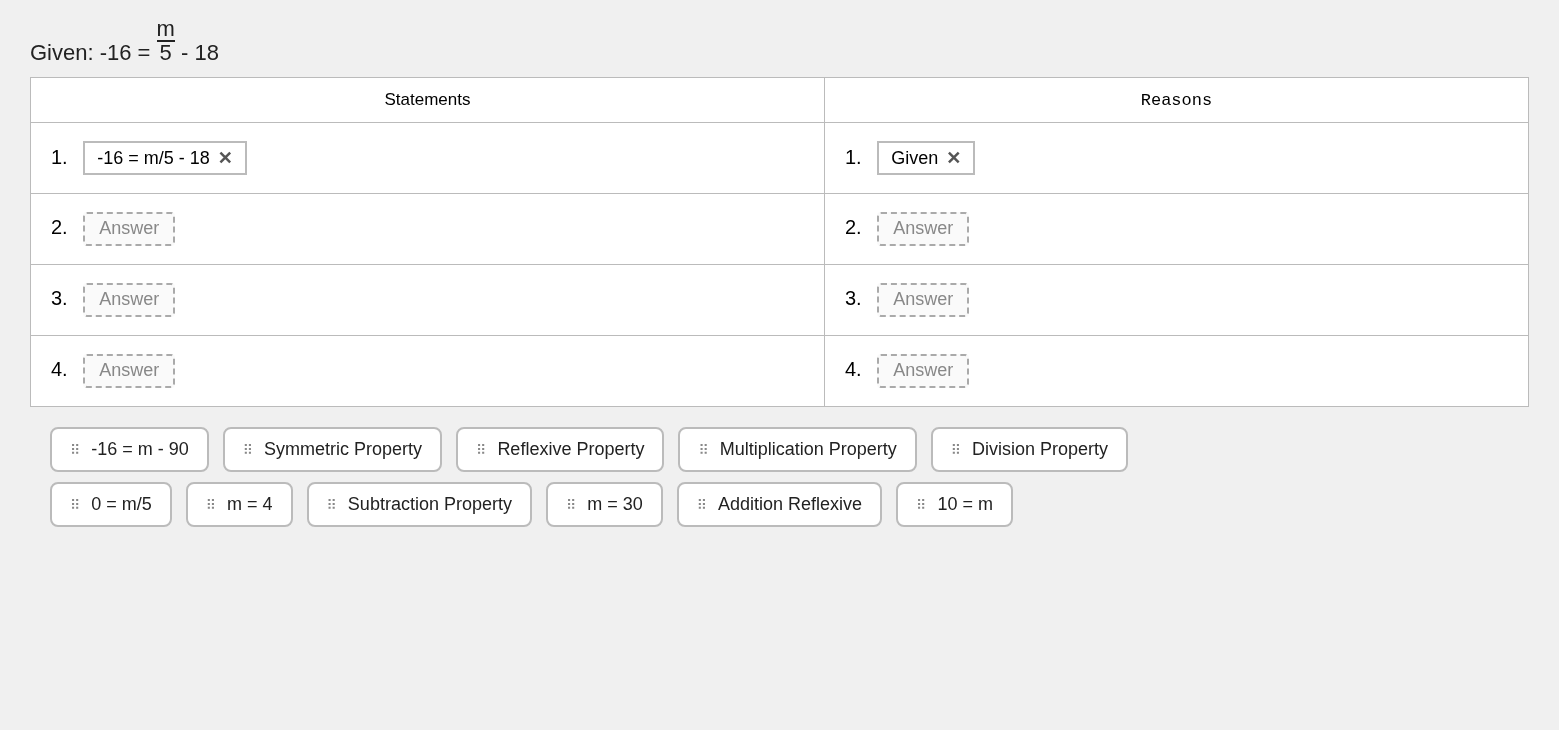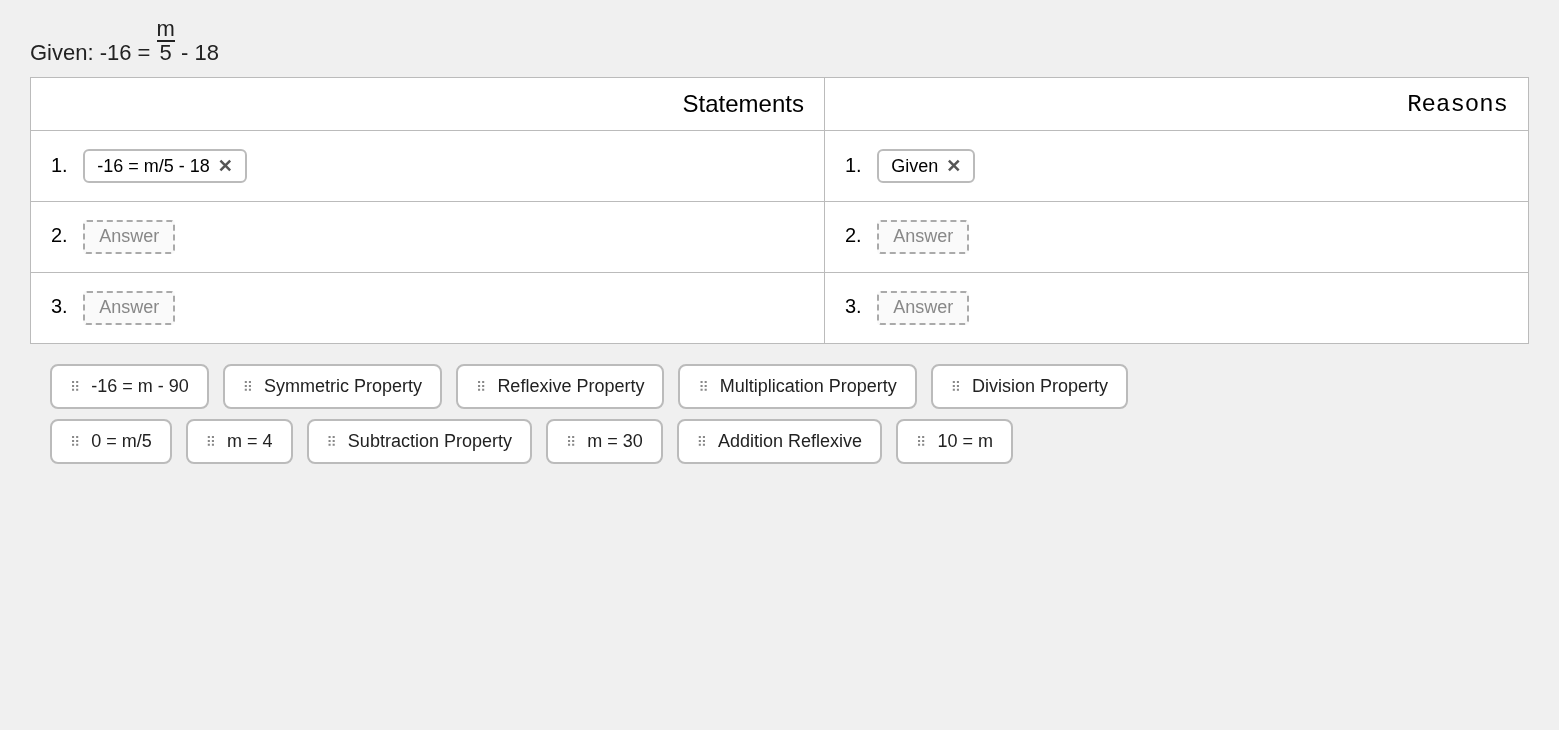--- a/index.html
+++ b/index.html
@@ -28,23 +28,23 @@
     .proof-table {
       width: 100%;
       border-collapse: collapse;
       border: 1px solid #bbb;
       background: white;
       margin-top: 8px;
     }
 
     .proof-table th {
       border: 1px solid #bbb;
-      padding: 12px 20px;
-      text-align: right;
-      font-size: 24px;
+      padding: 12px 32px;
+      text-align: center;
+      font-size: 17px;
       font-weight: normal;
       background: white;
     }
 
     .proof-table td {
       border: 1px solid #bbb;
       padding: 18px 20px;
       font-size: 20px;
       vertical-align: middle;
       background: white;
@@ -66,21 +66,21 @@
       font-size: 18px;
       min-width: 80px;
       min-height: 34px;
       background: #fafafa;
     }
 
     .filled-box {
       display: inline-flex;
       align-items: center;
       border: 2px solid #bbb;
-      border-radius: 6px;
+      border-radius: 0;
       padding: 4px 12px;
       font-size: 18px;
       background: white;
       gap: 8px;
     }
 
     .close-btn {
       cursor: pointer;
       color: #555;
       font-size: 18px;
@@ -180,20 +180,30 @@
         <td>
           <span class="row-num">3.</span>
           <span class="answer-box">Answer</span>
         </td>
         <td>
           <span class="row-num">3.</span>
           <span class="answer-box">Answer</span>
         </td>
       </tr>
 
+      <tr>
+        <td>
+          <span class="row-num">4.</span>
+          <span class="answer-box">Answer</span>
+        </td>
+        <td>
+          <span class="row-num">4.</span>
+          <span class="answer-box">Answer</span>
+        </td>
+      </tr>
     </tbody>
   </table>
 
   <div class="drag-area">
     <div class="drag-chip">
       <span class="drag-icon">⠿</span>
       <span>-16 = m - 90</span>
     </div>
     <div class="drag-chip">
       <span class="drag-icon">⠿</span>

